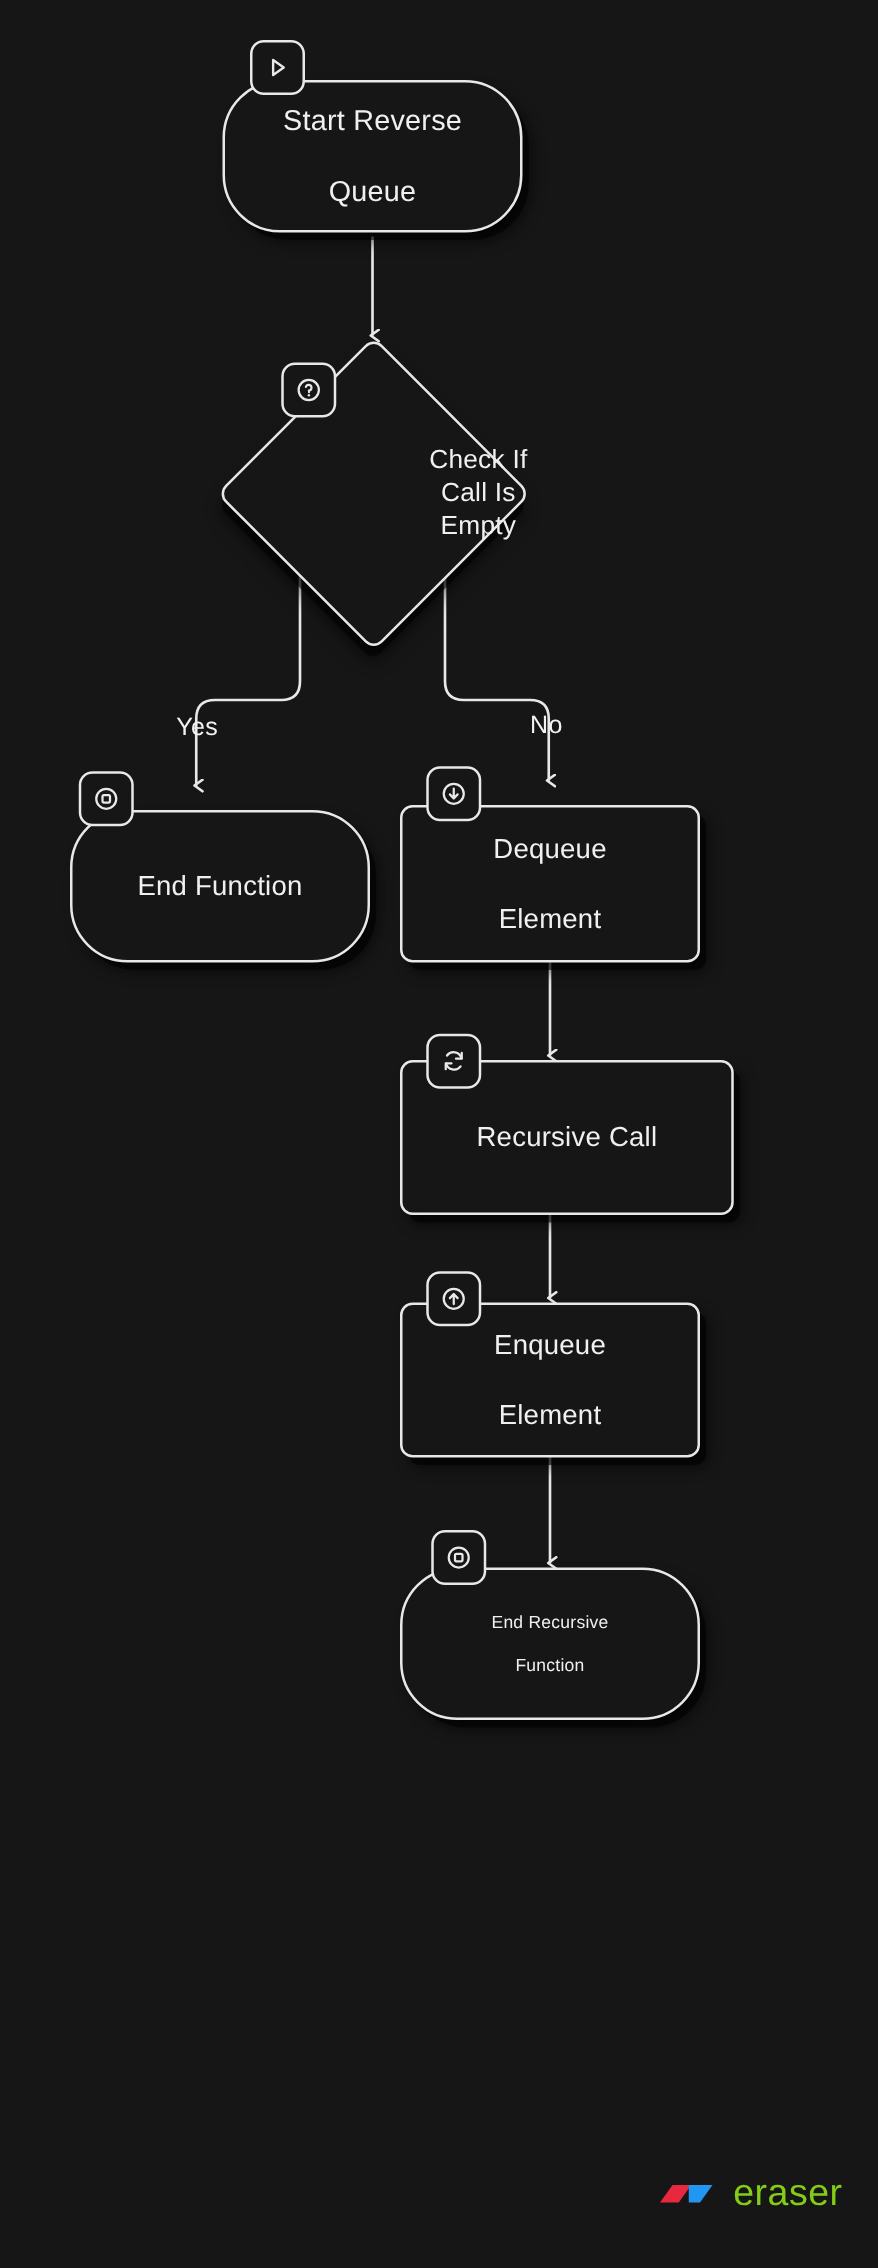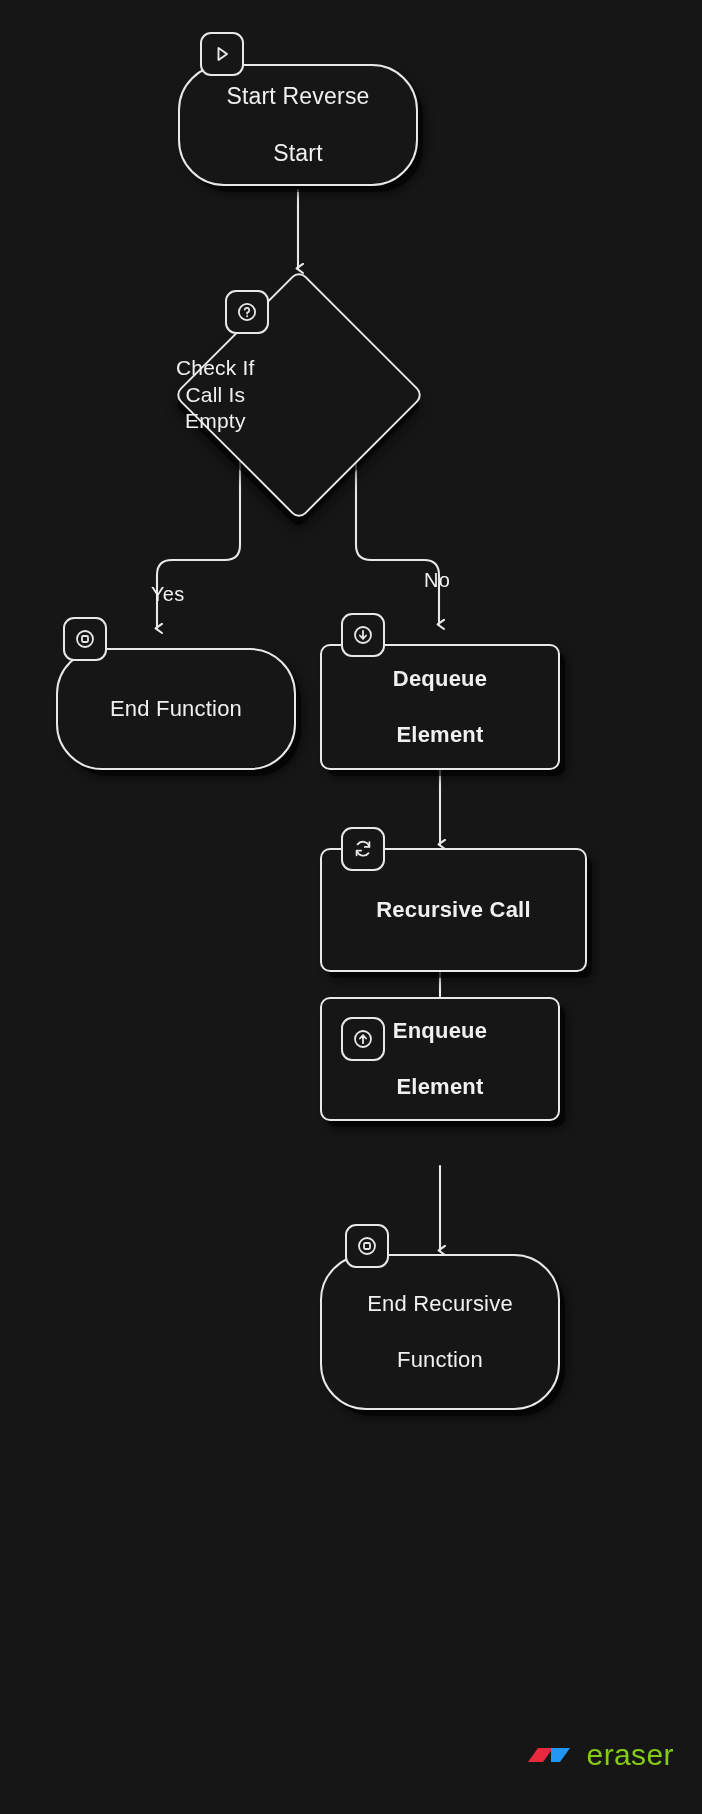--- a/index.html
+++ b/index.html
@@ -31,26 +31,26 @@
     align-items: center;
     justify-content: center;
     text-align: center;
     line-height: 1.26;
     letter-spacing: 0.2px;
     box-shadow: 6px 7px 0 -1px rgba(0,0,0,0.55),
                 7px 8px 10px rgba(0,0,0,0.5);
   }
   .node span { display: block; padding: 0 14px; }
   .pill   { border-radius: 46px; }
-  .rect   { border-radius: 10px; font-weight: bold; }
+  .rect   { border-radius: 10px; }
   .diamond-wrap {
     position: absolute;
     display: flex;
     align-items: center;
-    justify-content: flex-start;
+    justify-content: flex-end;
     pointer-events: none;
   }
   .diamond-shape {
     position: absolute;
     inset: 0;
     margin: auto;
     border: 2.2px solid #e8e8e8;
     background: #161616;
     border-radius: 10px;
     transform: rotate(45deg);
@@ -120,41 +120,41 @@
 
     <path d="M440,770 L440,844" marker-end="url(#arrowhead)"></path>
 
     <path d="M440,972 L440,1038" marker-end="url(#arrowhead)"></path>
 
     <path d="M440,1166 L440,1250" marker-end="url(#arrowhead)"></path>
   </g>
 </svg>
 
 <div class="node pill" style="left:178px; top:64px; width:240px; height:122px; font-size:23px;">
-  <span><span>Start Reverse</span><br><span>Start</span></span>
+  <span><span>Start Reverse</span><br><span>Queue</span></span>
 </div>
 <div class="badge" style="left:200px; top:32px;">
   <svg width="22" height="22" viewBox="0 0 22 22">
     <path d="M7.5,5 L16,11 L7.5,17 Z" fill="none" stroke="#e8e8e8" stroke-width="1.9" stroke-linejoin="round"></path>
   </svg>
 </div>
 
 <div class="diamond-wrap" style="left:176px; top:272px; width:246px; height:246px;">
   <div class="diamond-shape" style="width:174px; height:174px;"></div>
   <div class="diamond-label" style="font-size:21px;"><span>Check If</span><br><span>Call Is</span><br><span>Empty</span></div>
 </div>
 <div class="badge" style="left:225px; top:290px;">
   <svg width="24" height="24" viewBox="0 0 24 24">
     <circle cx="12" cy="12" r="8.1" fill="none" stroke="#e8e8e8" stroke-width="1.8"></circle>
     <path d="M9.7,9.6 a2.3,2.3 0 1 1 2.5,2.9 v1.2" fill="none" stroke="#e8e8e8" stroke-width="1.7" stroke-linecap="round"></path>
     <circle cx="12.1" cy="16.2" r="0.95" fill="#e8e8e8"></circle>
   </svg>
 </div>
 
-<div class="edge-label" style="left:151px; top:571px;margin-top:12px;">Yes</div>
+<div class="edge-label" style="left:141px; top:571px;">Yes</div>
 <div class="edge-label" style="left:424px; top:569px;">No</div>
 
 <div class="node pill" style="left:56px; top:648px; width:240px; height:122px; font-size:22px;">
   <span>End Function</span>
 </div>
 <div class="badge" style="left:63px; top:617px;">
   <svg width="24" height="24" viewBox="0 0 24 24">
     <circle cx="12" cy="12" r="8" fill="none" stroke="#e8e8e8" stroke-width="1.8"></circle>
     <rect x="9" y="9" width="6" height="6" rx="1.2" fill="none" stroke="#e8e8e8" stroke-width="1.8"></rect>
   </svg>
@@ -175,31 +175,31 @@
 </div>
 <div class="badge" style="left:341px; top:827px;">
   <svg width="26" height="26" viewBox="0 0 26 26">
     <path d="M19.2,10.6 a6.6,6.6 0 0 0 -11.6,-2.2" fill="none" stroke="#e8e8e8" stroke-width="1.8" stroke-linecap="round"></path>
     <path d="M6.9,14.8 a6.6,6.6 0 0 0 11.6,2.3" fill="none" stroke="#e8e8e8" stroke-width="1.8" stroke-linecap="round"></path>
     <path d="M19.4,6.2 L19.4,10.9 L14.8,10.9" fill="none" stroke="#e8e8e8" stroke-width="1.8" stroke-linecap="round" stroke-linejoin="round"></path>
     <path d="M6.6,19.3 L6.6,14.6 L11.2,14.6" fill="none" stroke="#e8e8e8" stroke-width="1.8" stroke-linecap="round" stroke-linejoin="round"></path>
   </svg>
 </div>
 
-<div class="node rect" style="left:320px; top:997px; width:240px; height:124px; font-size:22px;">
+<div class="node rect" style="left:320px; top:1042px; width:240px; height:124px; font-size:22px;">
   <span><span>Enqueue</span><br><span>Element</span></span>
 </div>
 <div class="badge" style="left:341px; top:1017px;">
   <svg width="24" height="24" viewBox="0 0 24 24">
     <circle cx="12" cy="12" r="8" fill="none" stroke="#e8e8e8" stroke-width="1.8"></circle>
     <path d="M12,16.2 L12,8.4 M8.9,11.5 L12,8.2 L15.1,11.5" fill="none" stroke="#e8e8e8" stroke-width="1.8" stroke-linecap="round" stroke-linejoin="round"></path>
   </svg>
 </div>
 
-<div class="node pill" style="left:320px; top:1254px; width:240px; height:156px; font-size:22px;">
+<div class="node pill" style="left:320px; top:1254px; width:240px; height:122px; font-size:14px;">
   <span><span>End Recursive</span><br><span>Function</span></span>
 </div>
 <div class="badge" style="left:345px; top:1224px;">
   <svg width="24" height="24" viewBox="0 0 24 24">
     <circle cx="12" cy="12" r="8" fill="none" stroke="#e8e8e8" stroke-width="1.8"></circle>
     <rect x="9" y="9" width="6" height="6" rx="1.2" fill="none" stroke="#e8e8e8" stroke-width="1.8"></rect>
   </svg>
 </div>
 
 <div id="logo">

